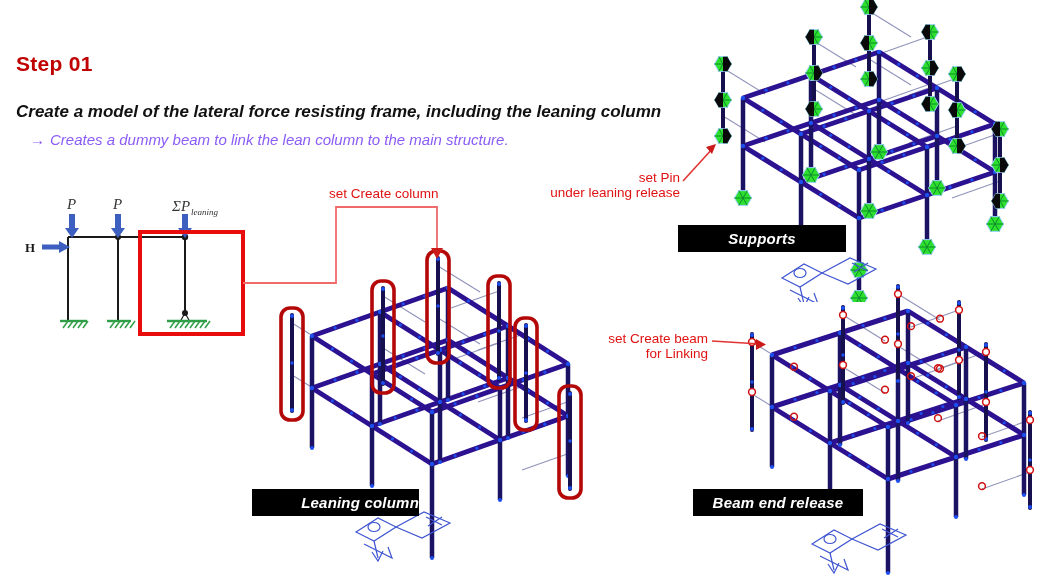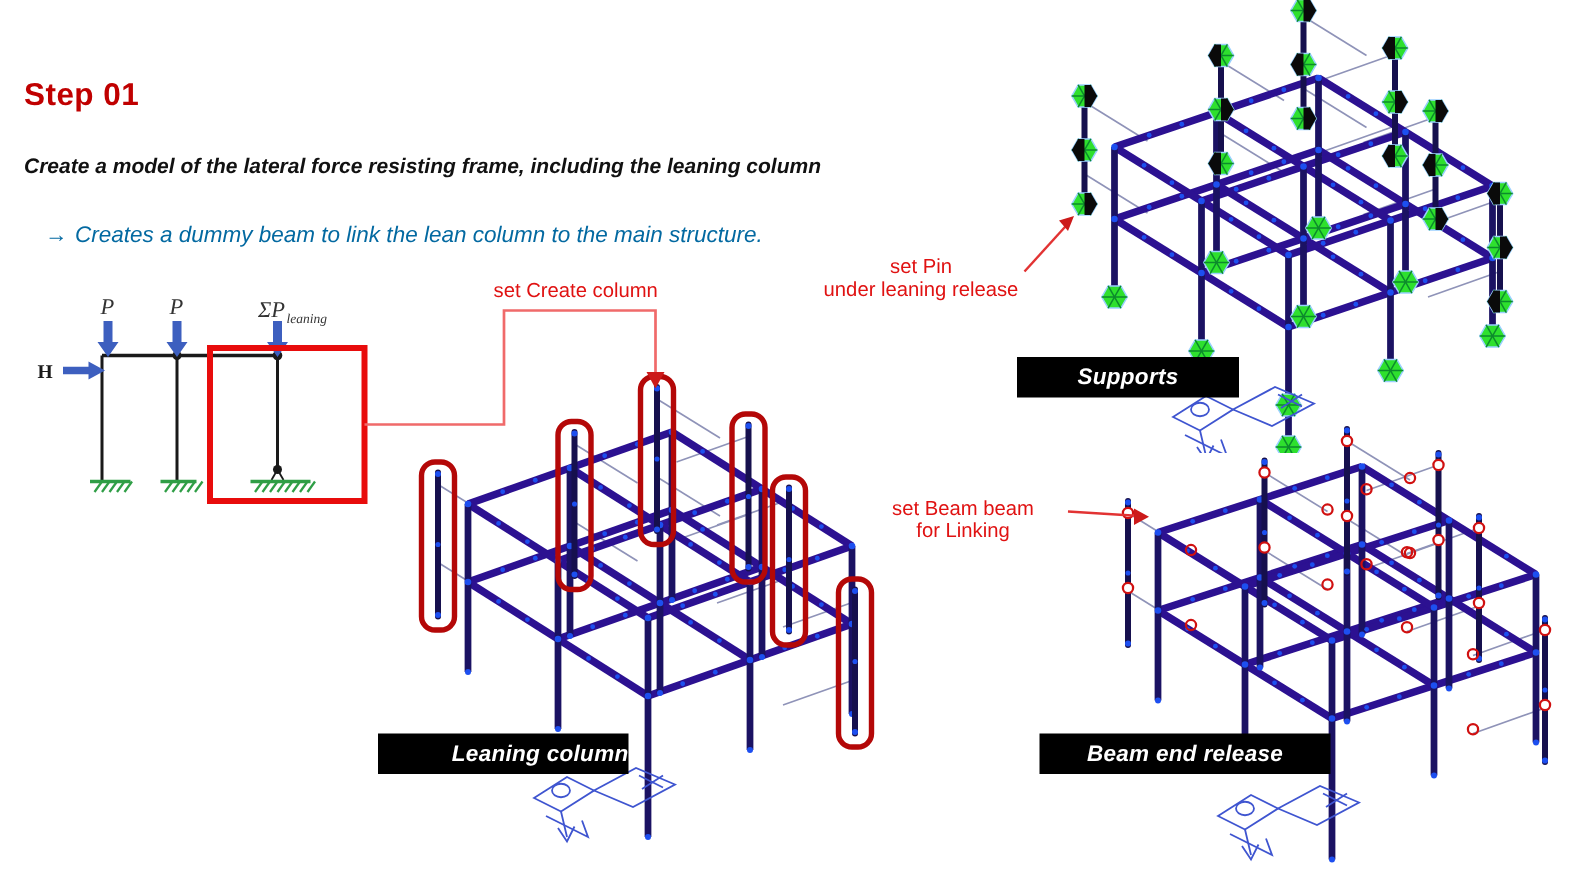--- a/index.html
+++ b/index.html
@@ -1,24 +1,24 @@
 <!DOCTYPE html>
 <html><head>
 <meta charset="utf-8">
 <style>
   html,body{margin:0;padding:0;background:#ffffff;}
   .canvas{position:relative;width:1064px;height:584px;background:#ffffff;overflow:hidden;
           font-family:"Liberation Sans",sans-serif;border-radius:27px;}
   .abs{position:absolute;}
   .step-title{left:16px;top:52px;font-size:21px;font-weight:bold;color:#c00000;letter-spacing:0.3px;}
-  .main-title{left:16px;top:102px;font-size:14px;font-weight:bold;font-style:italic;color:#111111;}
-  .subtitle{left:30px;top:148px;font-size:15px;font-style:italic;color:#0369a1;}
+  .main-title{left:16px;top:102px;font-size:17px;font-weight:bold;font-style:italic;color:#111111;}
+  .subtitle{left:30px;top:131px;font-size:15px;font-style:italic;color:#8b5cf6;}
   .subtitle .arrow{font-style:normal;font-weight:bold;margin-right:5px;}
   .annot{font-size:13.5px;color:#e01212;line-height:15px;z-index:6;}
-  .annot.right{text-align:center;}
+  .annot.right{text-align:right;}
   .black-label{background:#000000;color:#ffffff;font-size:15px;font-weight:bold;font-style:italic;
                text-align:center;line-height:27px;height:27px;z-index:6;letter-spacing:0.2px;}
   svg{position:absolute;overflow:hidden;}
   #overlay{left:0;top:0;z-index:5;pointer-events:none;}
 </style>
 </head>
 <body>
 
 <div class="canvas">
 
@@ -731,20 +731,20 @@
       <line x1="712" y1="341" x2="760" y2="344" stroke="#e23333" stroke-width="1.6" stroke-linecap="butt"></line>
       <polygon points="766,344.5 756,339 756,350" fill="#cc1a1a"></polygon>
     </svg>
 
   <div class="abs annot" style="left:329px;top:186px;width:140px;">set Create column</div>
   <div class="abs annot right" style="left:548px;top:170px;width:132px;">
     <div>set Pin</div>
     <div>under leaning release</div>
   </div>
   <div class="abs annot right" style="left:576px;top:331px;width:132px;">
-    <div>set Beam beam</div>
+    <div>set Create beam</div>
     <div>for Linking</div>
   </div>
 
-  <div class="abs black-label" style="left:678px;top:238px;width:148px;">Supports</div>
+  <div class="abs black-label" style="left:678px;top:225px;width:168px;">Supports</div>
   <div class="abs black-label" style="left:252px;top:489px;width:167px;text-align:right;">Leaning column</div>
-  <div class="abs black-label" style="left:693px;top:489px;width:194px;">Beam end release</div>
+  <div class="abs black-label" style="left:693px;top:489px;width:170px;">Beam end release</div>
 </div>
 
 </body></html>

